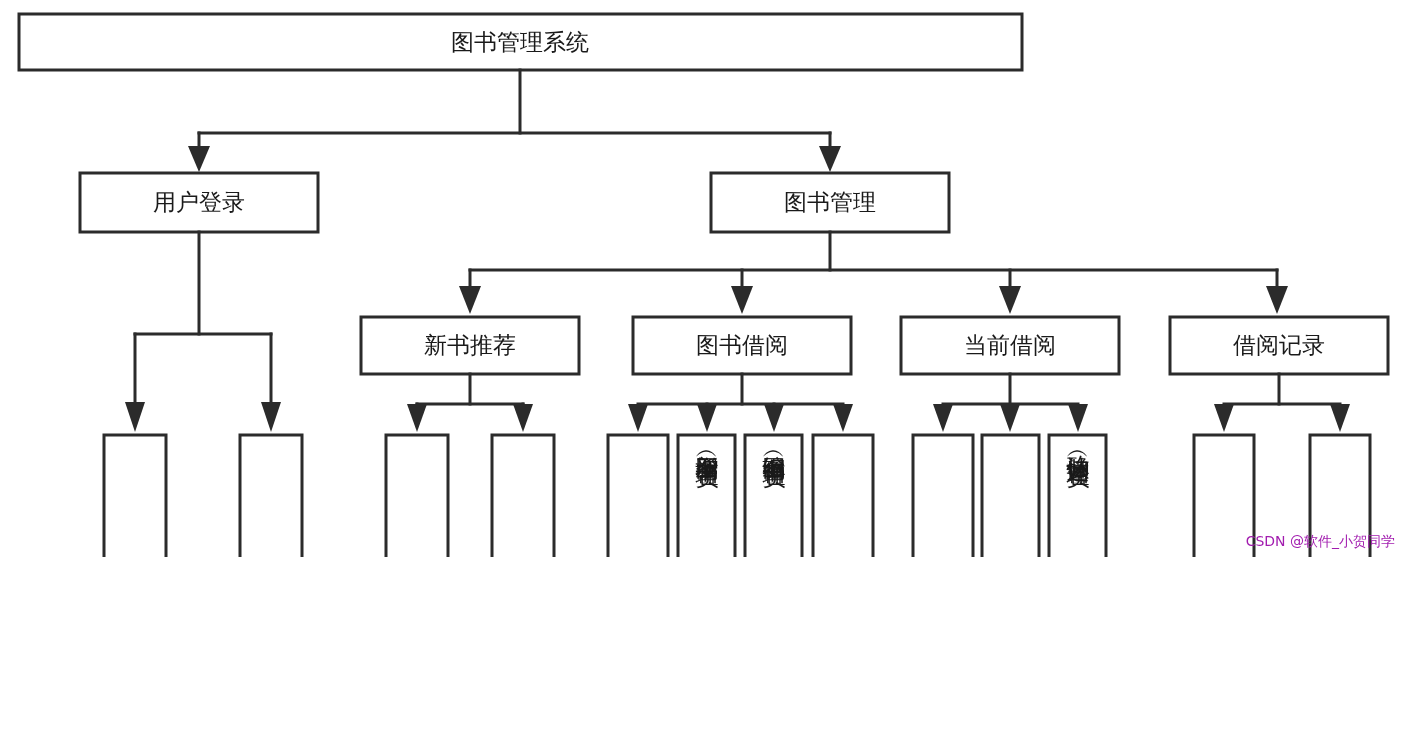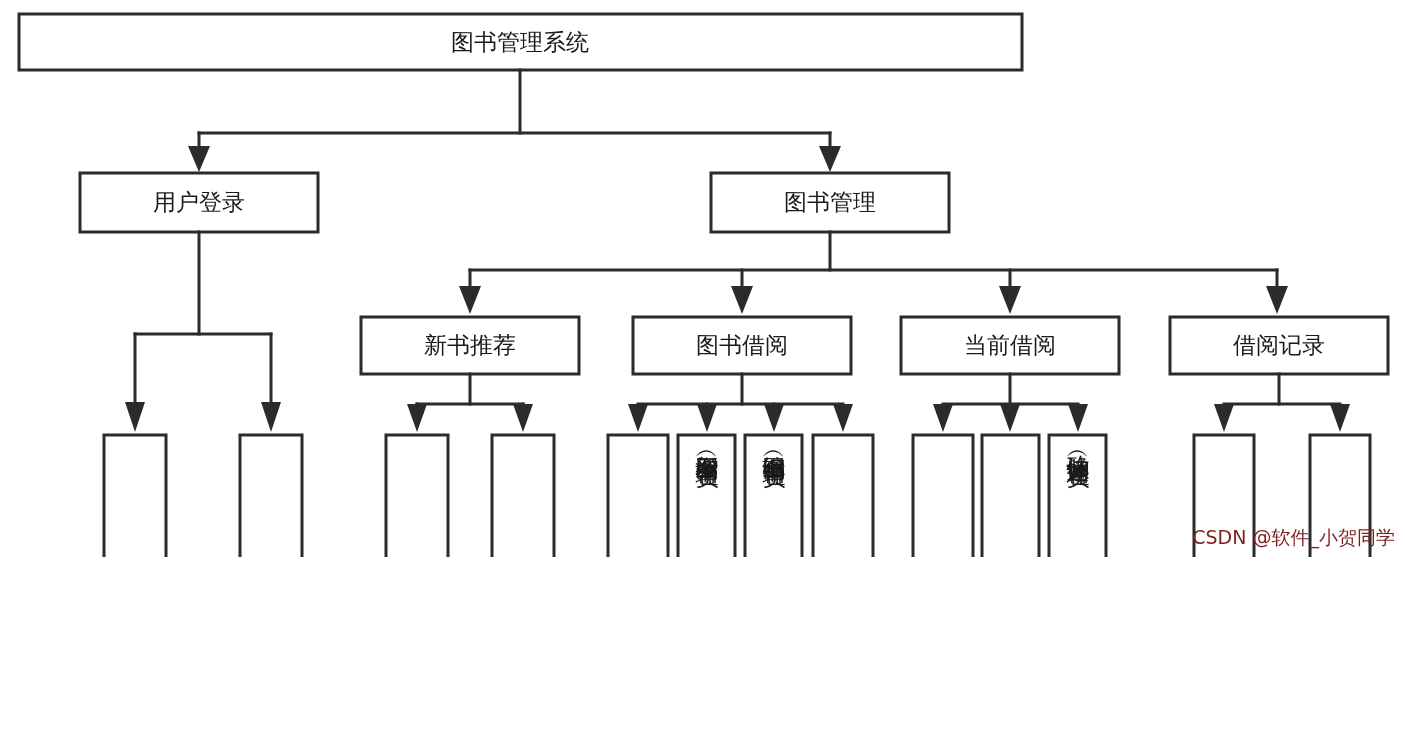--- a/index.html
+++ b/index.html
@@ -63,22 +63,22 @@
     justify-content: center;
     text-align: center;
     pointer-events: none;
     white-space: nowrap;
   }
   .watermark {
     position: absolute;
     right: 10px;
     bottom: 6px;
     font-family: "DejaVu Sans", "Liberation Sans", sans-serif;
-    font-size: 19px;
-    color: #7f1d1d;
+    font-size: 14px;
+    color: #a21caf;
     white-space: nowrap;
   }
 </style>
 </head>
 <body>
 
 <div id="diagram-root">
 
   <svg id="flow" viewBox="0 0 1405 747">
 

